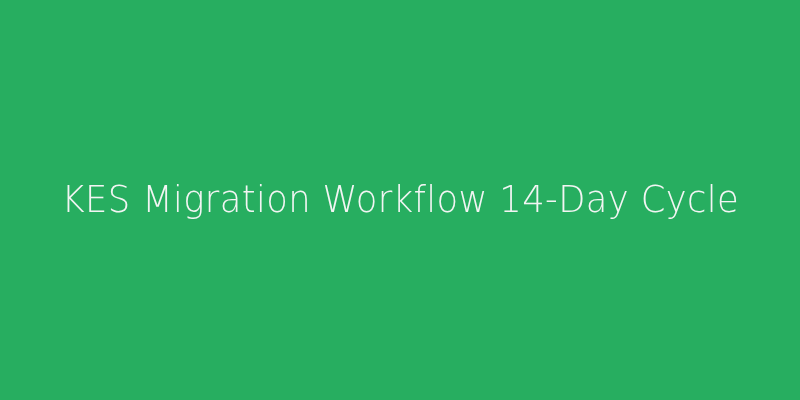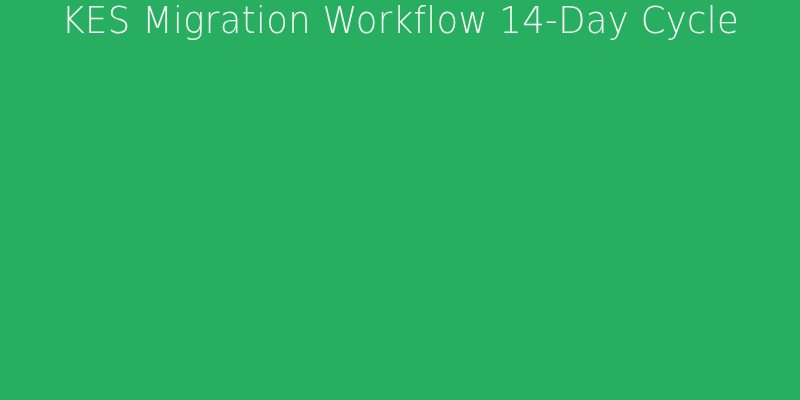--- a/index.html
+++ b/index.html
@@ -14,21 +14,21 @@
     overflow: hidden;
     font-family: "DejaVu Sans", sans-serif;
   }
 
   #banner {
     position: relative;
     width: 800px;
     height: 400px;
     box-sizing: border-box;
     display: flex;
-    align-items: flex-start;
+    align-items: center;
     justify-content: center;
     background-color: #27ae60;
   }
 
   #banner-title {
     display: block;
     margin: 0;
     padding: 0;
     font-family: "DejaVu Sans", "Liberation Sans", sans-serif;
     font-size: 38px;

